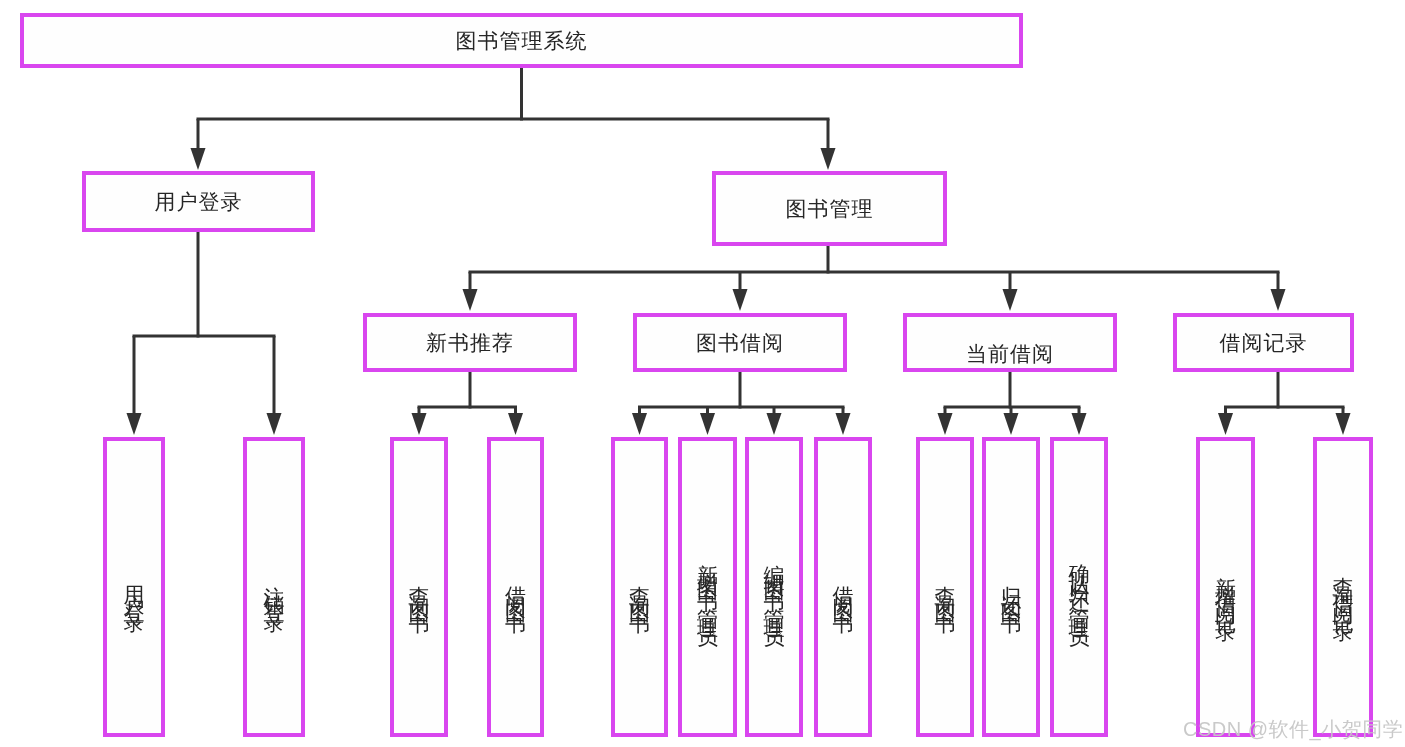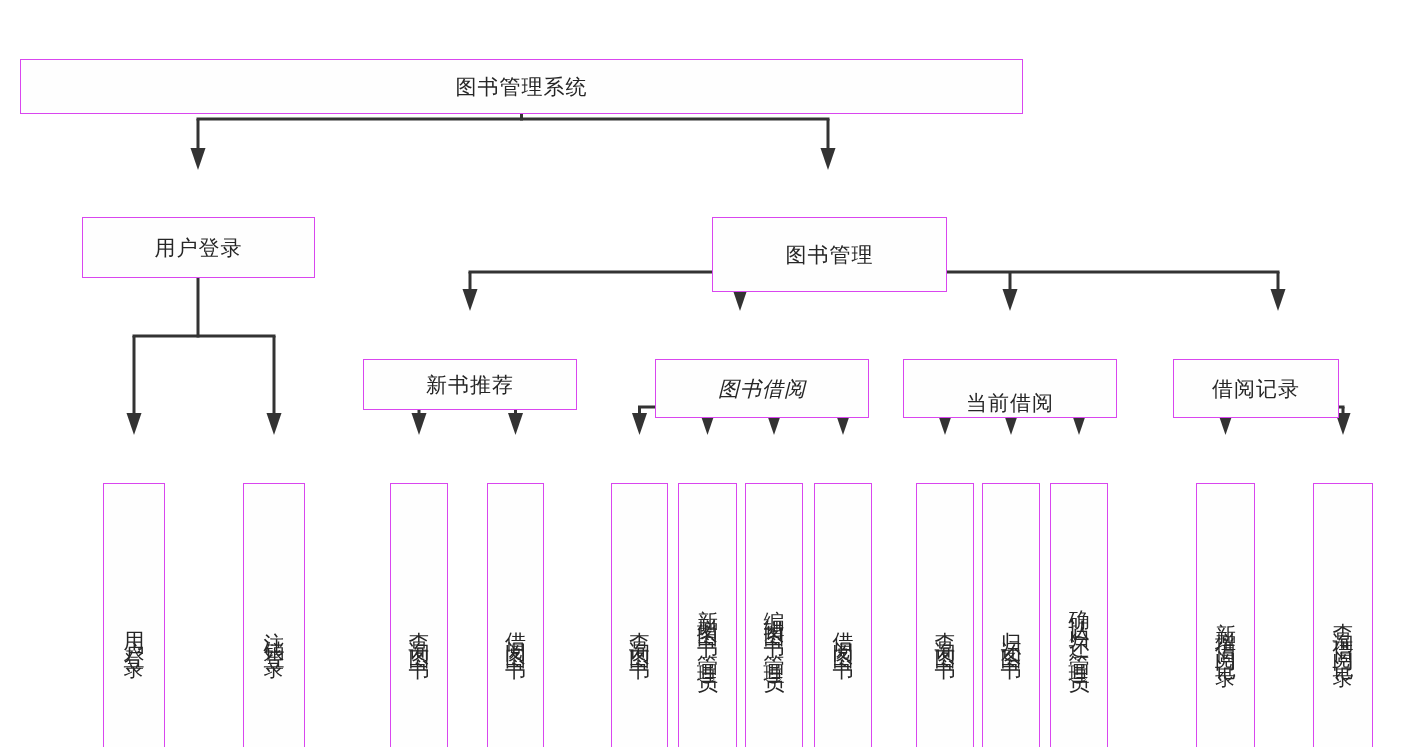--- a/index.html
+++ b/index.html
@@ -17,27 +17,26 @@
   }
   .wires {
     position: absolute;
     left: 0;
     top: 0;
     pointer-events: none;
   }
   .node {
     position: absolute;
     box-sizing: border-box;
-    border: 1px solid #d946ef;
+    border: 4px solid #d946ef;
     background: #fefefe;
     display: flex;
     align-items: center;
     justify-content: center;
     color: #262626;
-    margin-top: 46px;
   }
   .hlabel {
     font-size: 21px;
     letter-spacing: 1px;
     white-space: nowrap;
   }
   .vtext {
     writing-mode: vertical-rl;
     text-orientation: mixed;
     font-size: 21px;
@@ -131,30 +130,30 @@
     <span class="hlabel">图书管理系统</span>
   </div>
 
   <div class="node" style="left:82px; top:171px; width:233px; height:61px;">
     <span class="hlabel">用户登录</span>
   </div>
   <div class="node" style="left:712px; top:171px; width:235px; height:75px;">
     <span class="hlabel">图书管理</span>
   </div>
 
-  <div class="node" style="left:363px; top:313px; width:214px; height:51px;text-align:center;">
+  <div class="node" style="left:363px; top:313px; width:214px; height:59px;text-align:center;">
     <span class="hlabel">新书推荐</span>
   </div>
-  <div class="node" style="left:655px; top:313px; width:214px; height:59px;font-style:italic;">
+  <div class="node" style="left:633px; top:313px; width:214px; height:59px;">
     <span class="hlabel">图书借阅</span>
   </div>
   <div class="node" style="left:903px; top:313px; width:214px; height:59px;align-items:flex-end;">
     <span class="hlabel">当前借阅</span>
   </div>
-  <div class="node" style="left:1173px; top:313px; width:166px; height:59px;">
+  <div class="node" style="left:1173px; top:313px; width:181px; height:59px;">
     <span class="hlabel">借阅记录</span>
   </div>
 
   <div class="node" style="left:103px; top:437px; width:62px; height:300px;">
     <span class="vtext">用户登录</span>
   </div>
   <div class="node" style="left:243px; top:437px; width:62px; height:300px;">
     <span class="vtext">注销登录</span>
   </div>
 
@@ -188,14 +187,15 @@
     <span class="vtext">确认归还（管理员）</span>
   </div>
 
   <div class="node" style="left:1196px; top:437px; width:59px; height:300px;">
     <span class="vtext">新增借阅记录</span>
   </div>
   <div class="node" style="left:1313px; top:437px; width:60px; height:300px;">
     <span class="vtext">查询借阅记录</span>
   </div>
 
+  <div class="watermark">CSDN @软件_小贺同学</div>
 
 </div>
 
 </body></html>

